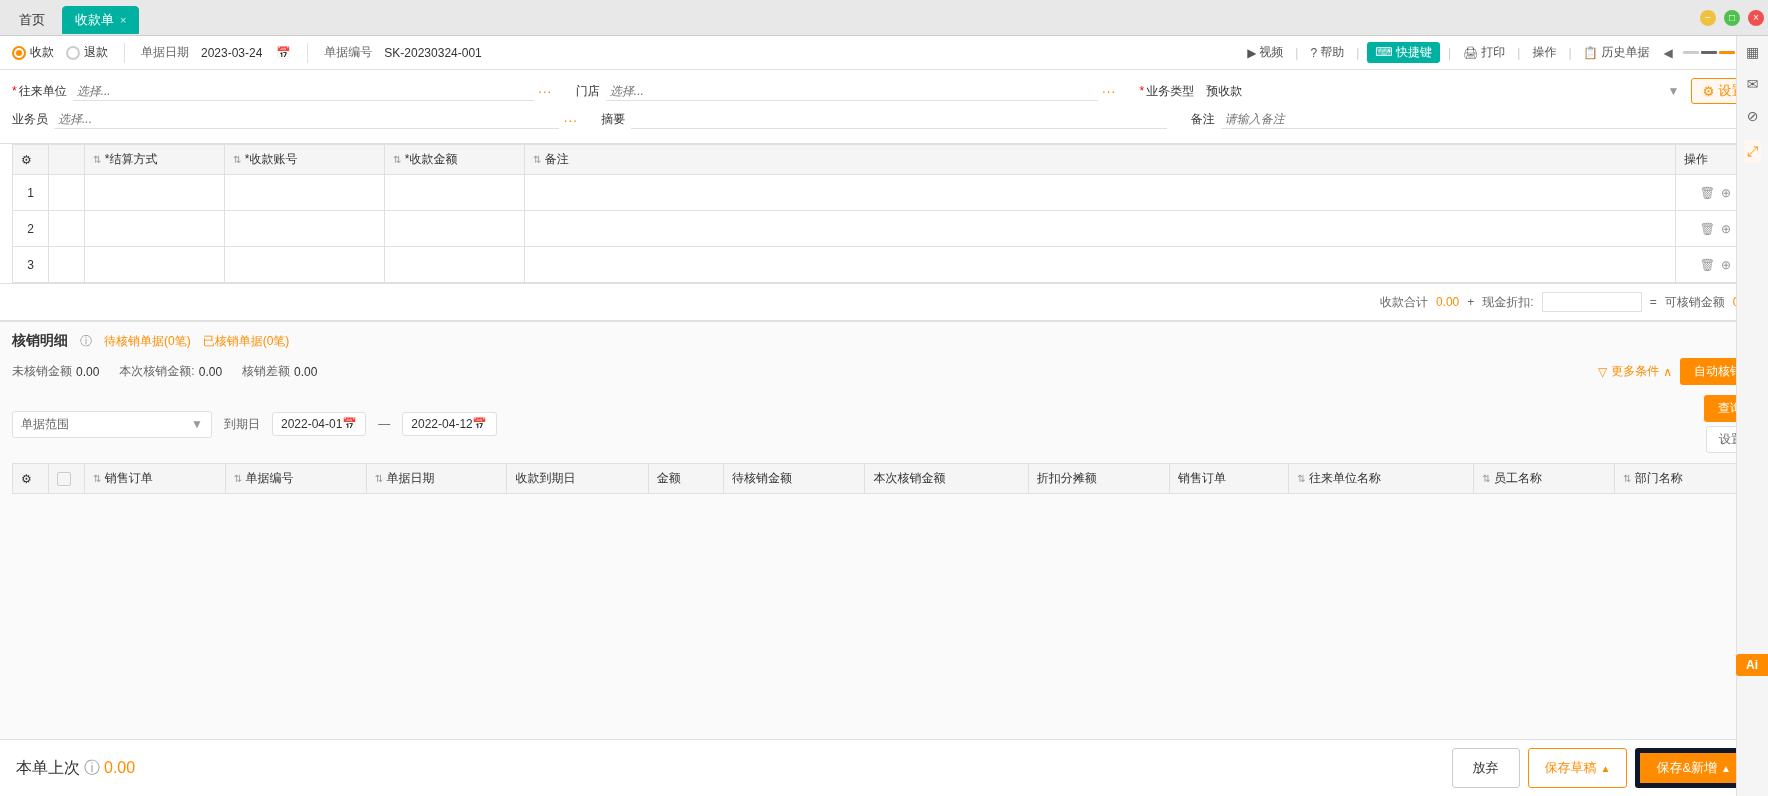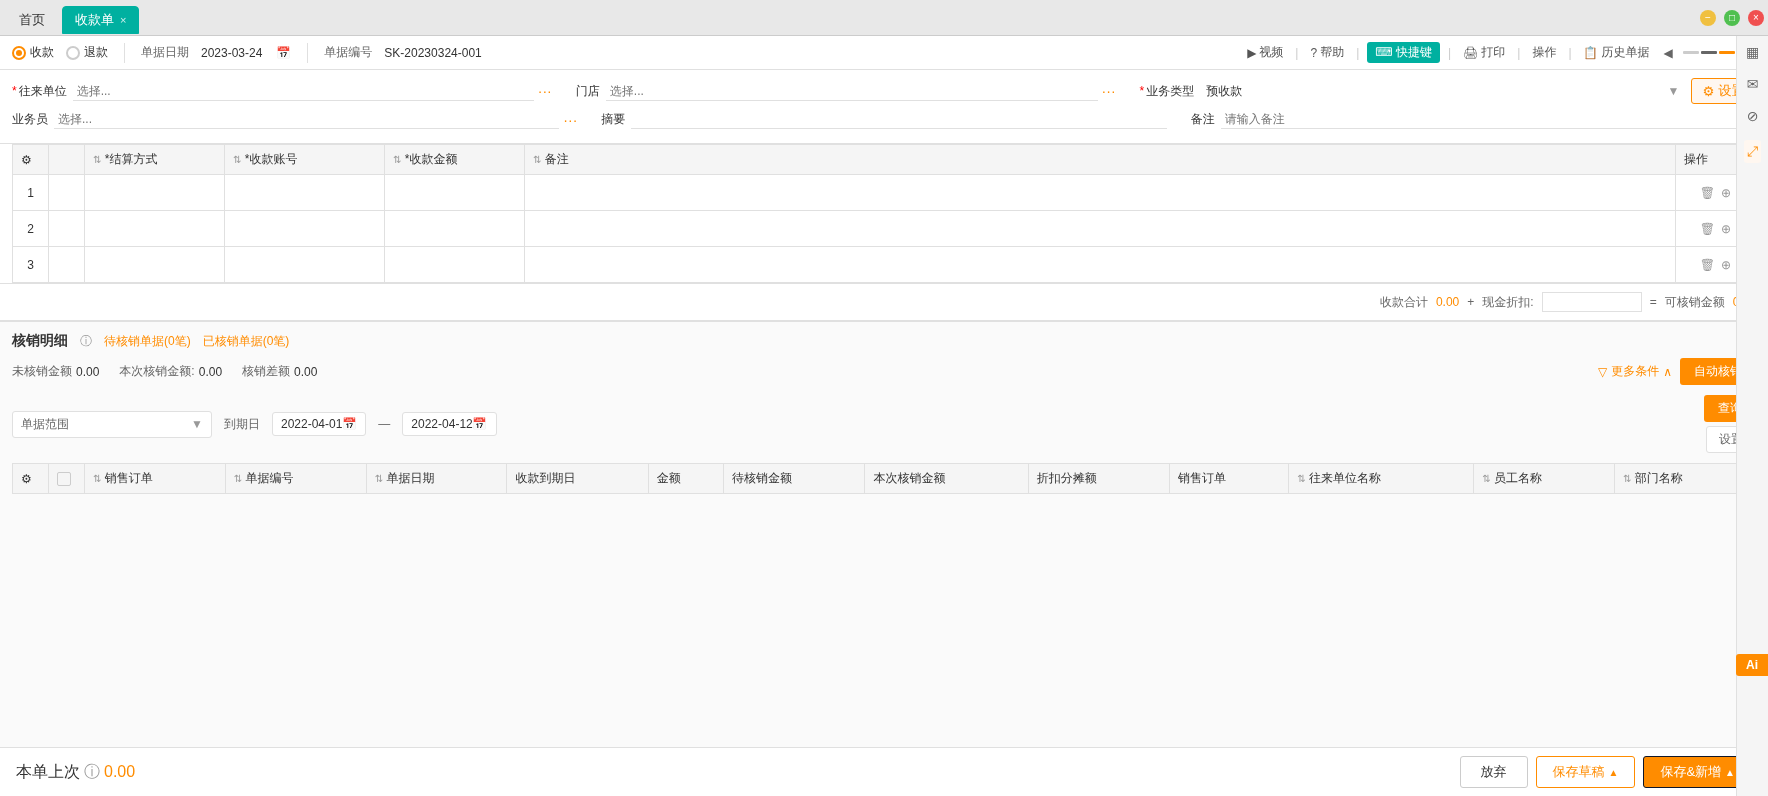--- a/index.html
+++ b/index.html
@@ -48,21 +48,21 @@
     .nav-arrow { cursor: pointer; color: #666; padding: 2px; }
 
     
     .form-area { padding: 8px 12px; background: #fff; border-bottom: 1px solid #e0e0e0; }
     .form-row { display: flex; align-items: center; gap: 0; margin-bottom: 6px; }
     .form-field { display: flex; align-items: center; flex: 1; min-width: 0; }
     .field-label { color: #333; white-space: nowrap; margin-right: 6px; }
     .required-star { color: #f00; margin-right: 2px; }
     .field-input {
       flex: 1; border: none; border-bottom: 1px solid #e0e0e0; padding: 2px 4px;
-      outline: none; color: #0f766e; font-size: 12px; min-width: 0; background: transparent;
+      outline: none; color: #0f766e; font-size: 12px; min-width: 0; background: transparent; font-style: italic;
     }
     .more-btn { color: #ff8c00; cursor: pointer; margin-left: 4px; font-size: 14px; flex-shrink: 0; }
     .field-separator { width: 24px; flex-shrink: 0; }
     .business-type-value { color: #333; font-weight: 500; }
     .setting-btn {
       background: #fff7f0; border: 1px solid #ff8c00; color: #ff8c00; border-radius: 3px;
       padding: 3px 10px; cursor: pointer; white-space: nowrap; margin-left: 12px;
       display: flex; align-items: center; gap: 4px;
     }
 
@@ -143,21 +143,21 @@
       border-top: 1px solid #e0e0e0; gap: 12px; flex-shrink: 0;
     }
     .footer-stat { display: flex; align-items: center; gap: 4px; font-size: 16px; }
     .footer-btns { margin-left: auto; display: flex; gap: 8px; }
     .btn-abandon { background: #fff; border: 1px solid #ccc; color: #333; border-radius: 3px; padding: 6px 20px; cursor: pointer; font-size: 13px; }
     .btn-draft {
       background: #fff; border: 1px solid #ff8c00; color: #ff8c00; border-radius: 3px;
       padding: 6px 16px; cursor: pointer; font-size: 13px; display: flex; align-items: center; gap: 4px;
     }
     .btn-save-new {
-      background: #ff8c00; border: 1px solid #0f172a; color: #fff; border-radius: 3px;
+      background: #ff8c00; border: 5px solid #0f172a; color: #fff; border-radius: 3px;
       padding: 6px 16px; cursor: pointer; font-size: 13px; display: flex; align-items: center; gap: 4px;
     }
     .btn-chevron { font-size: 10px; }
 
     
     .right-sidebar {
       position: fixed; right: 0; top: 36px; bottom: 0; width: 32px;
       background: #f5f5f5; border-left: 1px solid #e0e0e0;
       display: flex; flex-direction: column; align-items: center; padding: 8px 0; gap: 16px;
     }

